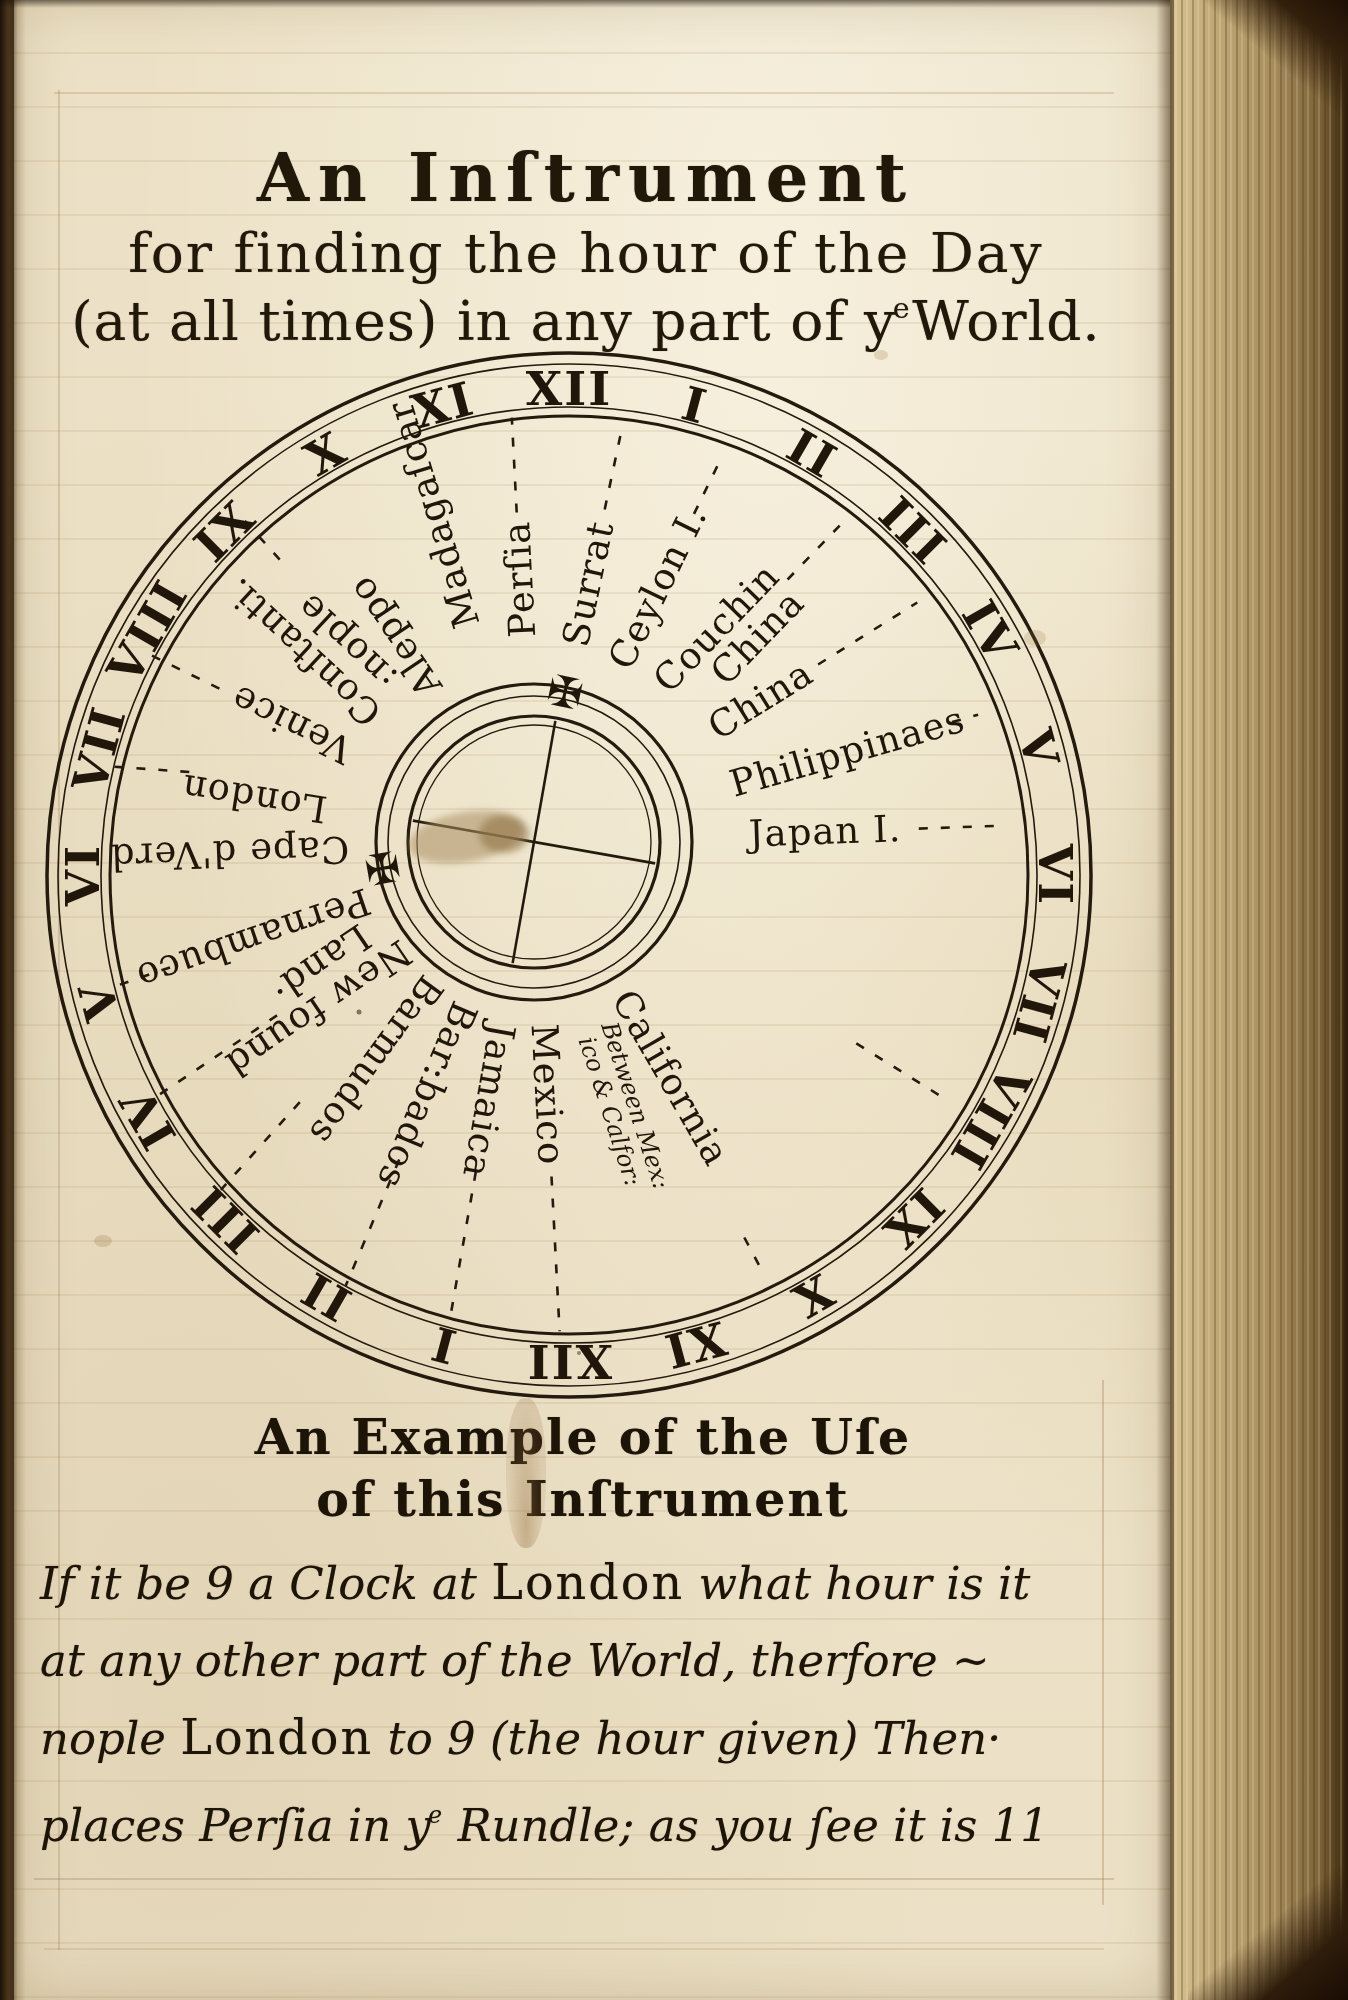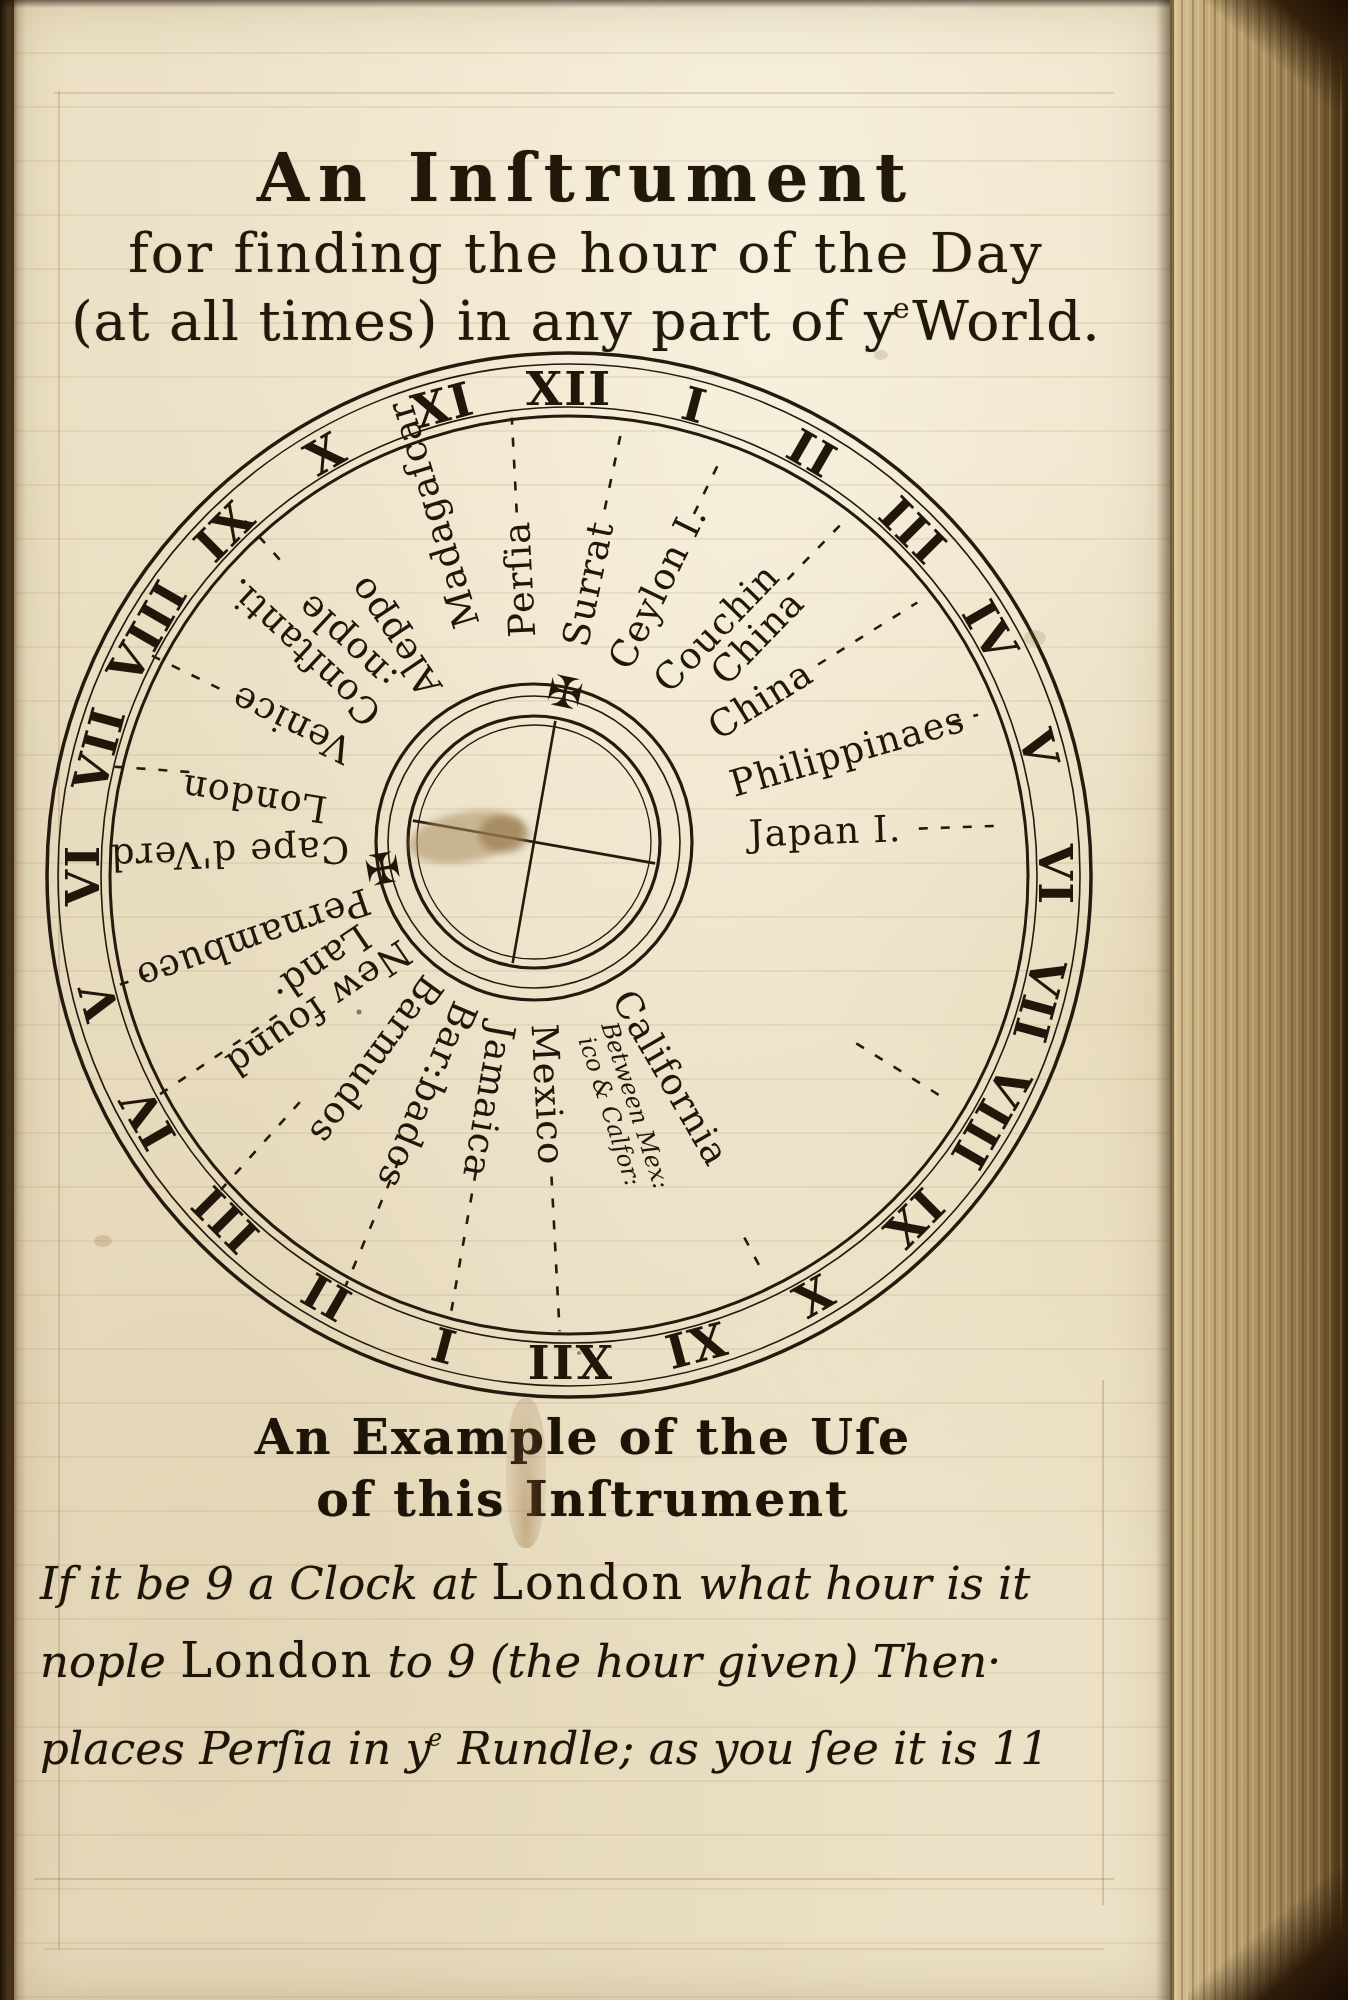--- a/index.html
+++ b/index.html
@@ -193,20 +193,21 @@
   </svg>
   </div>
 
   <div class="example">
     <div class="ex-h">
       <div>An Example of the Uſe</div>
       <div>of this Inſtrument</div>
     </div>
     <div class="ex-p">
       <div><span>If it be 9 a Clock at </span><span class="rm">London</span><span> what hour is it</span></div>
+      <div>at any other part of the World, therfore ~</div>
       <div><span>nople </span><span class="rm">London</span><span> to 9 (the hour given) Then·</span></div>
       <div><span>places Perſia in y</span><span class="ye-sup">e</span><span> Rundle; as you ſee it is 11</span></div>
     </div>
   </div>
 
   <div class="stain1"></div>
   <div class="spot" style="left:80px;top:1235px;width:18px;height:12px;background:rgba(150,115,65,.25);"></div>
   <div class="spot" style="left:1010px;top:630px;width:22px;height:16px;background:rgba(150,115,65,.20);"></div>
   <div class="spot" style="left:860px;top:350px;width:14px;height:10px;background:rgba(150,115,65,.22);"></div>
 </div>

